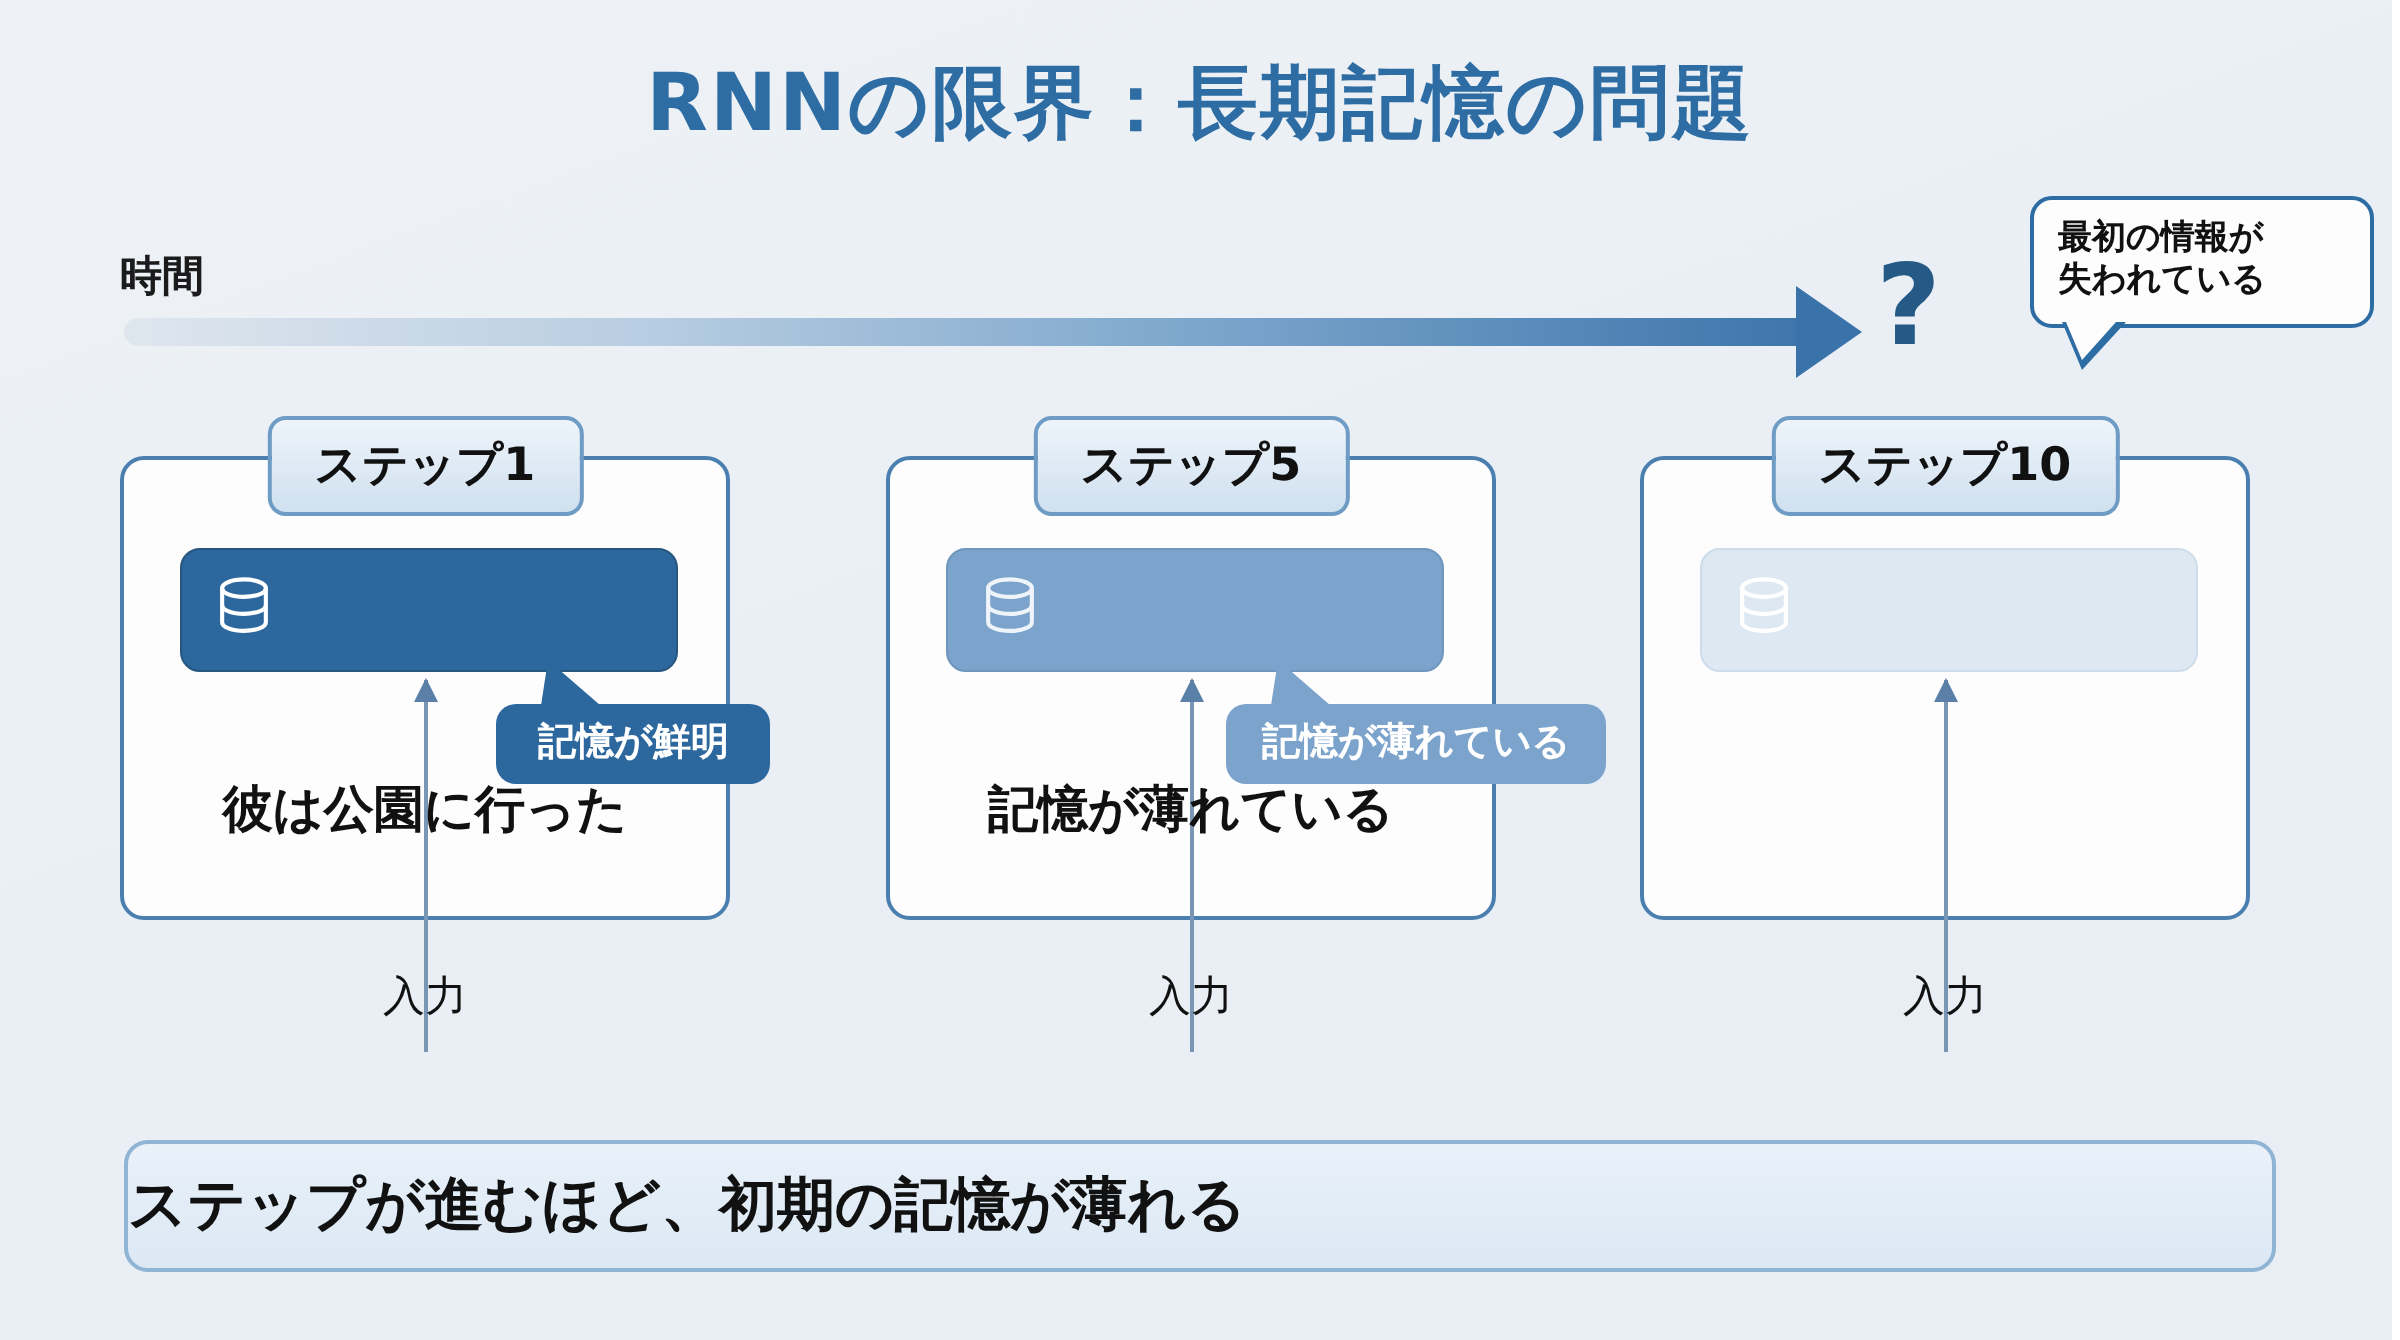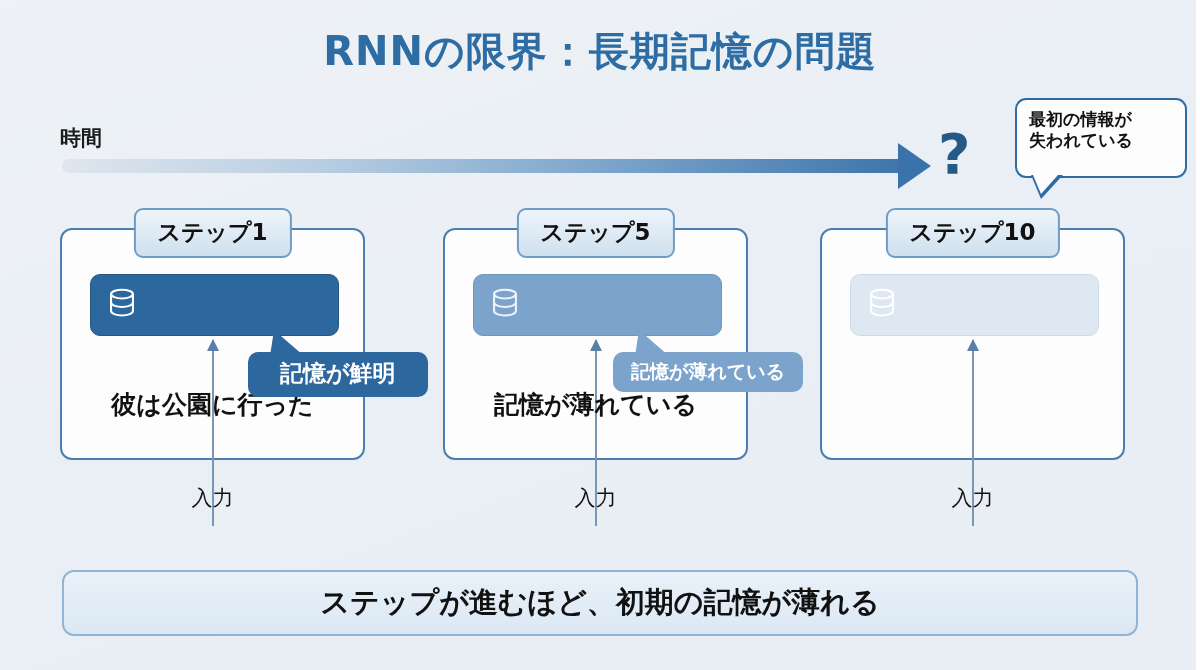--- a/index.html
+++ b/index.html
@@ -41,21 +41,21 @@
   }
   #question-mark {
     position: absolute; left: 938px; top: 126px;
     font-size: 56px; font-weight: 700; color: #245a85;
     line-height: 1;
   }
 
   
   #top-bubble {
     position: absolute; left: 1015px; top: 98px;
-    width: 172px; padding: 9px 10px 26px 12px;
+    width: 172px; padding: 9px 10px 12px 12px;
     background: #fdfdfd;
     border: 2px solid #2e6da4;
     border-radius: 11px;
     font-size: 17px; font-weight: 700; color: #111;
     line-height: 1.22;
   }
   #top-bubble .tail {
     position: absolute; left: 14px; bottom: -23px;
     width: 0; height: 0;
     border-left: 10px solid transparent;
@@ -145,24 +145,23 @@
   }
   .mem-callout .pointer {
     position: absolute; top: -22px; left: 22px;
     width: 0; height: 0;
     border-left: 4px solid transparent;
     border-right: 30px solid transparent;
     border-bottom: 26px solid currentColor;
   }
   #callout-0 {
     left: 248px; top: 352px;
-    padding: 8px 32px 9px;
+    padding: 8px 21px 9px;
     background: #2c679e; color: #2c679e;
-    font-size: 23px;
-    font-family: Liberation Serif, serif;
+    font-size: 19px;
   }
   #callout-0 .txt { color: #ffffff; }
   #callout-1 {
     left: 613px; top: 352px;
     padding: 8px 18px 9px;
     background: #7ba3cb; color: #7ba3cb;
     font-size: 19px;
   }
   #callout-1 .txt { color: #ffffff; }
   #callout-2 {
@@ -173,21 +172,21 @@
   }
   #callout-2 .txt { color: #111; }
 
   
   #bottom-banner {
     position: absolute; left: 62px; top: 570px;
     width: 1076px; height: 66px;
     border: 2px solid #8fb4d4;
     border-radius: 12px;
     background: linear-gradient(180deg, #e9f1f9 0%, #dbe8f4 100%);
-    display: flex; align-items: center; justify-content: center;
+    display: flex; align-items: center; 
     font-size: 29px; font-weight: 700; color: #111;
   }
 </style>
 </head>
 <body>
 
 <div id="stage">
 
   <div id="title">RNNの限界：長期記憶の問題</div>
 

